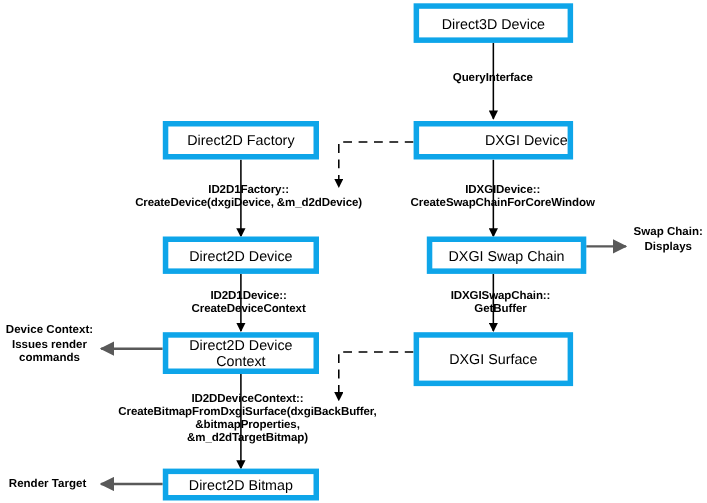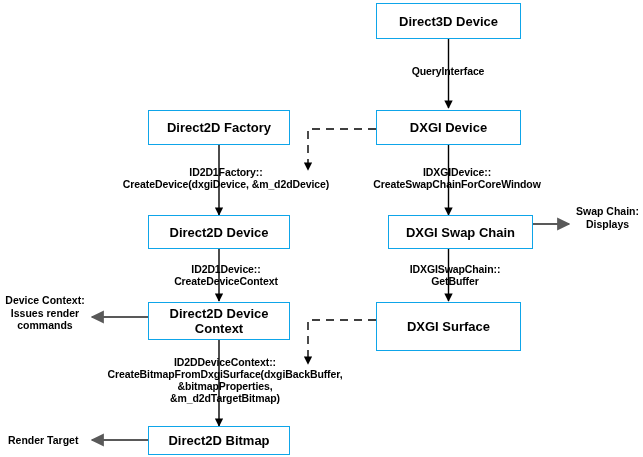--- a/index.html
+++ b/index.html
@@ -11,30 +11,30 @@
     position: relative;
     width: 643px;
     height: 457px;
     background: #ffffff;
     font-family: "Liberation Sans", sans-serif;
     overflow: hidden;
   }
   .node {
     position: absolute;
     box-sizing: border-box;
-    border: 1px solid #0ea5e9;
+    border: 5px solid #0ea5e9;
     background: #ffffff;
     display: flex;
     align-items: center;
     justify-content: center;
     text-align: center;
     font-size: 13px;
     color: #000000;
     line-height: 15px;
-    font-weight: bold;
+    font-weight: normal;
     letter-spacing: 0px;
   }
   .edge-label {
     position: absolute;
     font-size: 10.5px;
     font-weight: bold;
     color: #000000;
     text-align: center;
     line-height: 12px;
     white-space: nowrap;
@@ -93,21 +93,21 @@
 
     <line x1="219" y1="340" x2="219" y2="426" stroke="#000000" stroke-width="1.4" marker-end="url(#arrowDark)"></line>
 
     <line x1="148" y1="440" x2="92" y2="440" stroke="#595959" stroke-width="2.2" marker-end="url(#arrowGray)"></line>
   </svg>
 
   <div class="node" style="left:376px; top:3px; width:145px; height:36px;">
     <span>Direct3D Device</span>
   </div>
 
-  <div class="node" style="left:376px; top:110px; width:145px; height:35px;">
+  <div class="node" style="left:376px; top:110px; width:145px; height:35px;justify-content:flex-end;">
     <span>DXGI Device</span>
   </div>
 
   <div class="node" style="left:148px; top:110px; width:142px; height:35px;">
     <span>Direct2D Factory</span>
   </div>
 
   <div class="node" style="left:148px; top:215px; width:142px; height:34px;">
     <span>Direct2D Device</span>
   </div>

